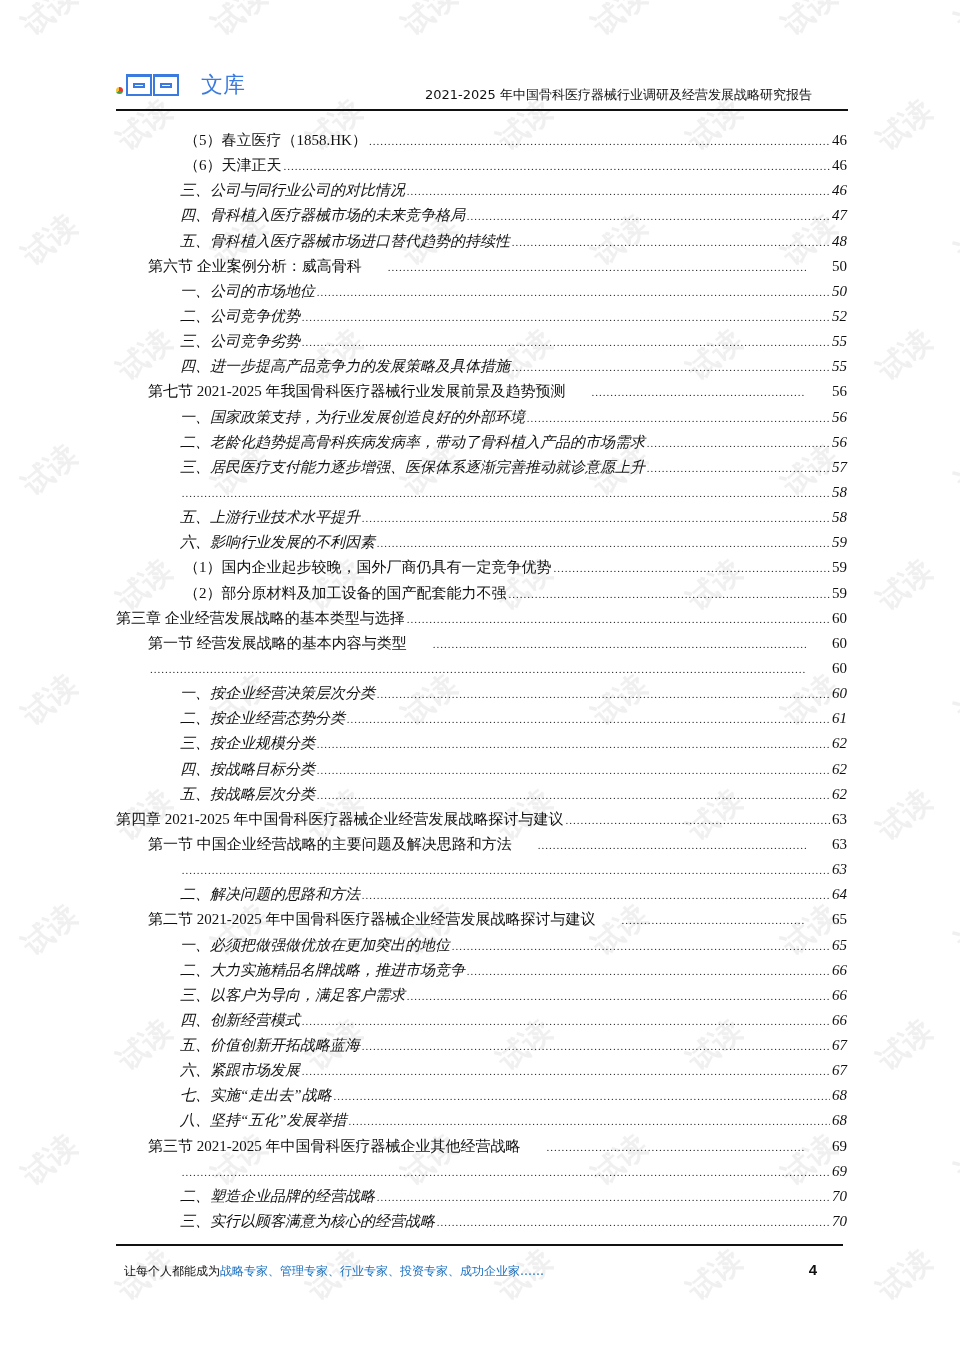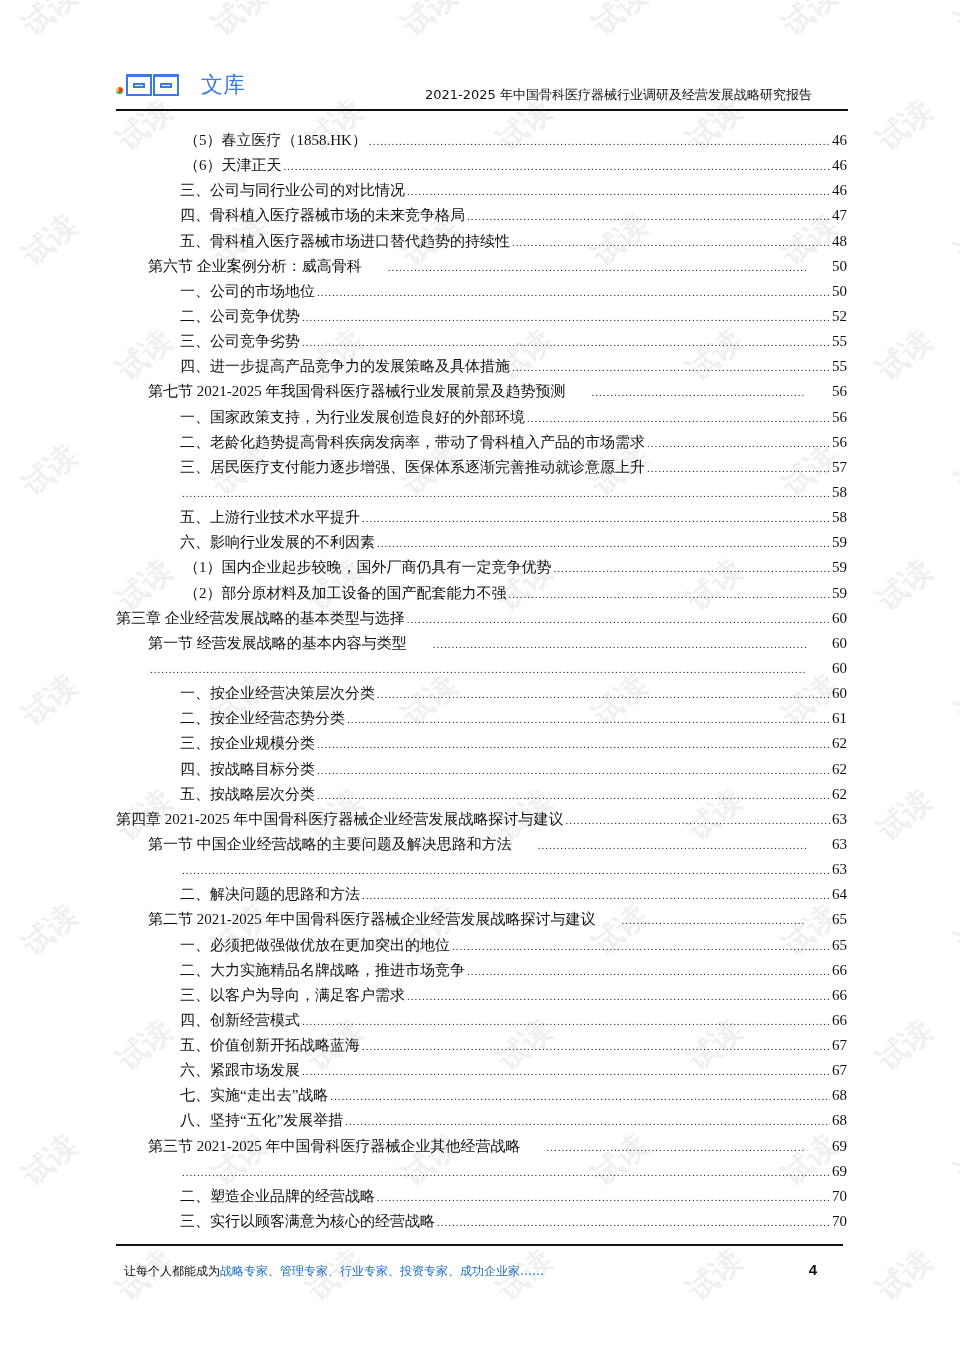--- a/index.html
+++ b/index.html
@@ -17,21 +17,21 @@
   .logo-box::after { content: ""; position: absolute; left: 5px; right: 5px; top: 6px; height: 5px; border: 2px solid #3b7be0; box-sizing: border-box; }
   .logo-text { color: #3b7be0; font-family: "DejaVu Sans", sans-serif; font-size: 22px; margin-left: 22px; }
   .doc-title { position: absolute; right: 36px; top: 24px; font-family: "DejaVu Sans", sans-serif;
                font-size: 13px; color: #111; }
   .header-rule { position: absolute; left: 0; right: 0; top: 47px; height: 2px; background: #111; }
 
   .toc { position: absolute; left: 116px; top: 128px; width: 731px; z-index: 1; }
   .toc-row { display: flex; align-items: baseline; height: 25.15px; font-size: 15px; line-height: 25px; white-space: nowrap; }
   .toc-row.l1 { padding-left: 0; }
   .toc-row.l2 { padding-left: 32px; gap: 24px; }
-  .toc-row.l3 { padding-left: 64px; }
+  .toc-row.l3 { padding-left: 64px; font-style: italic; }
   .toc-row.l4 { padding-left: 68px; }
   .toc-label { flex: 0 0 auto; }
   .leader { flex: 1 1 auto; overflow: hidden; margin: 0 2px; color: #222; letter-spacing: 1px; font-size: 11px; }
   .leader::before { content: "....................................................................................................................................................................................................................................................................."; }
   .page { flex: 0 0 auto; text-align: left; }
 
   .footer { position: absolute; left: 116px; top: 1244px; width: 727px; z-index: 1; }
   .footer-rule { height: 2px; background: #111; }
   .footer-text { position: absolute; left: 8px; top: 19px; font-size: 12px; font-family: "DejaVu Serif", serif; color: #111; }
   .footer-text .blue { color: #1a6fc0; }

